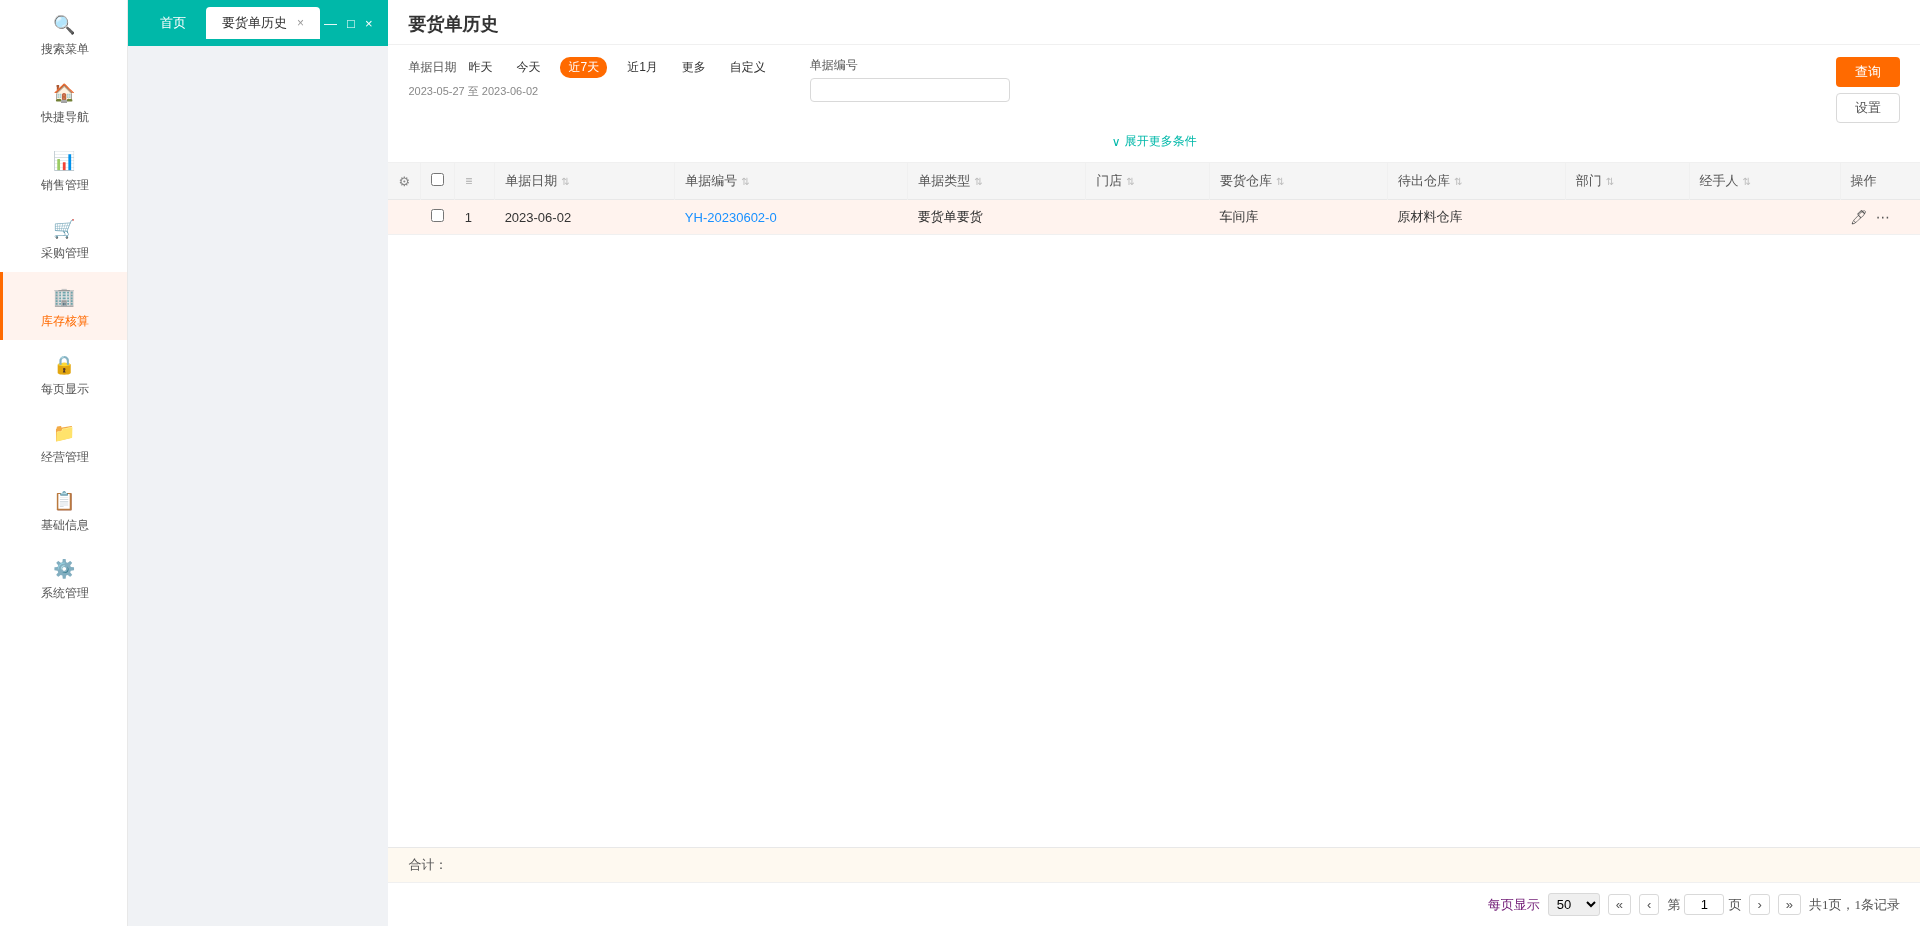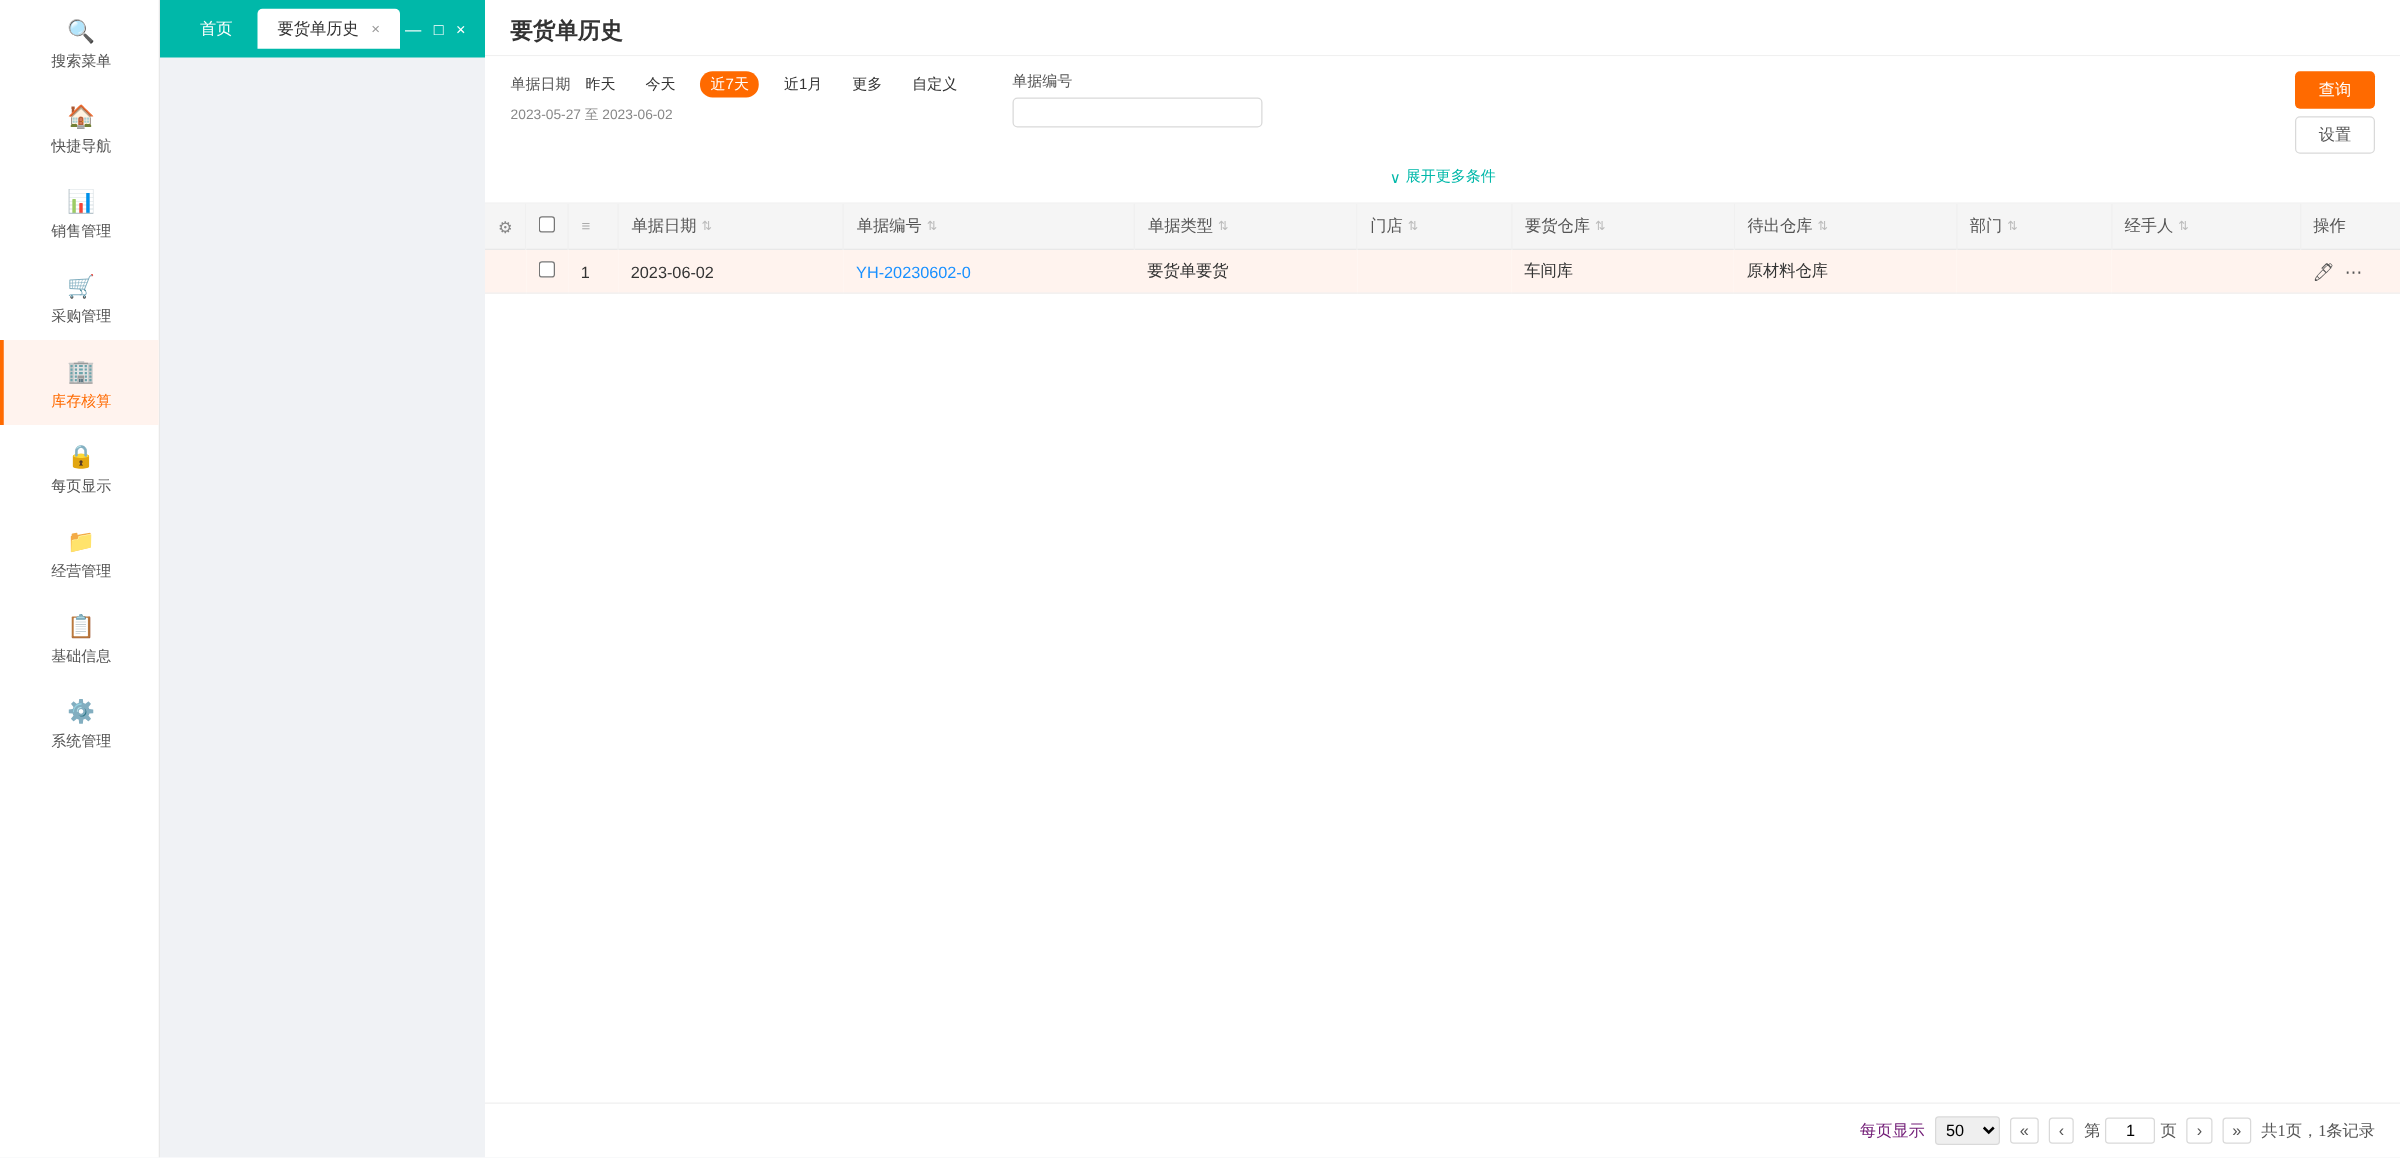--- a/index.html
+++ b/index.html
@@ -477,20 +477,23 @@
               <div class="op-icons">
                 <span class="op-icon" title="编辑">🖊</span>
                 <span class="op-icon" title="更多">⋯</span>
               </div>
             </td>
           </tr>
         </tbody>
       </table>
     </div>
 
+    <div class="footer-summary">
+      <span>合计：</span>
+    </div>
 
     <div class="pagination">
       <span class="page-size-label">每页显示</span>
       <select class="page-size-select">
         <option>50</option>
         <option>100</option>
         <option>200</option>
       </select>
       <button class="page-nav-btn">«</button>
       <button class="page-nav-btn">‹</button>

